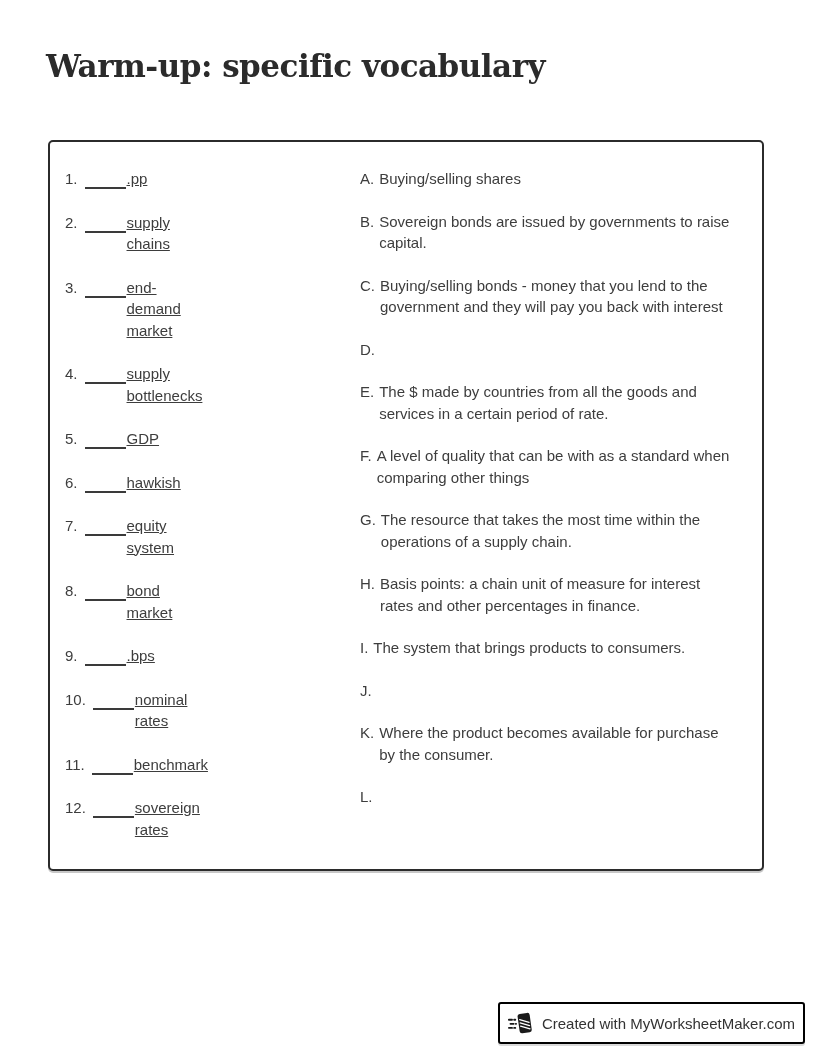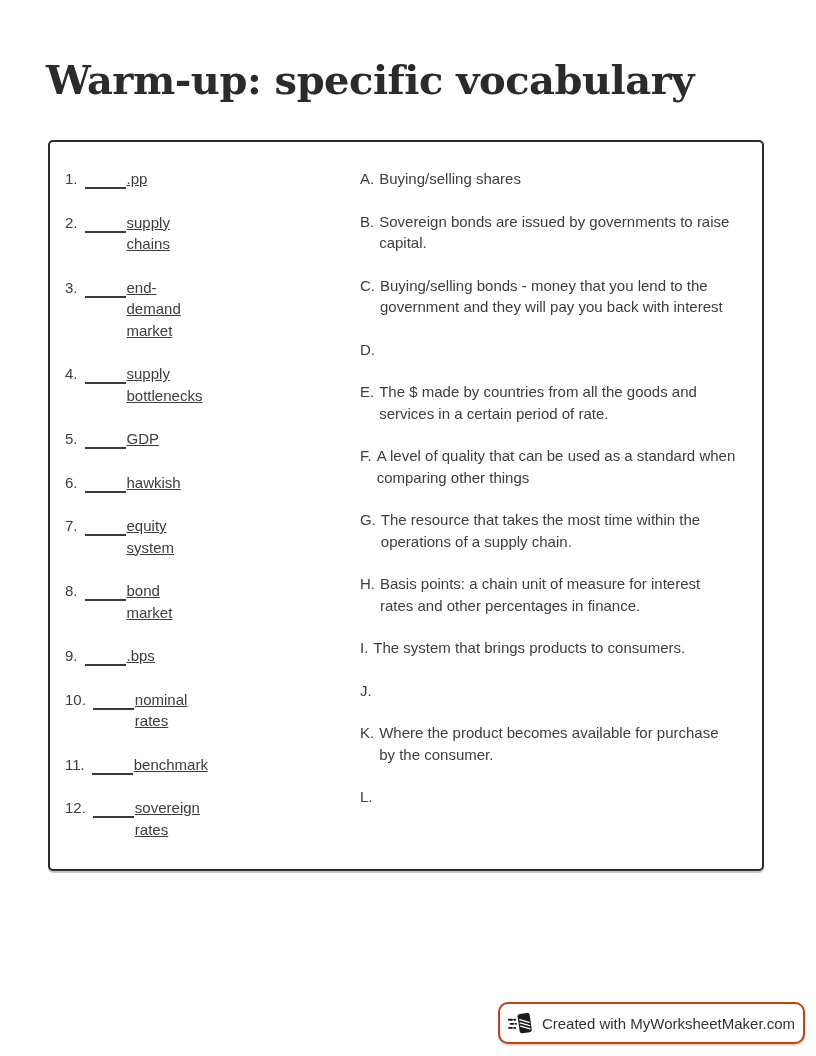--- a/index.html
+++ b/index.html
@@ -7,25 +7,25 @@
     position: relative;
     width: 816px;
     height: 1056px;
     background: #ffffff;
     font-family: "Liberation Sans", sans-serif;
     overflow: hidden;
   }
   .title {
     position: absolute;
     left: 46px;
-    top: 56px;
+    top: 48px;
     margin: 0;
     font-family: "DejaVu Serif", serif;
     font-weight: 700;
-    font-size: 40px;
+    font-size: 31px;
     letter-spacing: -0.5px;
     color: #2b2b2b;
   }
   .box {
     position: absolute;
     left: 48px;
     top: 140px;
     width: 716px;
     height: 731px;
     border: 2px solid #2b2b2b;
@@ -85,22 +85,22 @@
   .def-text {
     white-space: pre-line;
     max-width: 385px;
   }
   .badge {
     position: absolute;
     left: 498px;
     top: 1002px;
     width: 307px;
     height: 42px;
-    border: 2px solid #c2410c;
-    border-radius: 10px;
+    border: 2px solid #000000;
+    border-radius: 3px;
     background: #ffffff;
     box-shadow: 0 2px 0 rgba(0,0,0,0.15);
     box-sizing: border-box;
     display: flex;
     align-items: center;
     justify-content: center;
     gap: 8px;
   }
   .badge-text {
     font-size: 15px;
@@ -206,21 +206,21 @@
       <div class="def-item">
         <span class="def-letter">D.</span>
       </div>
       <div class="def-item">
         <span class="def-letter">E.</span>
         <span class="def-text">The $ made by countries from all the goods and
 services in a certain period of rate.</span>
       </div>
       <div class="def-item">
         <span class="def-letter">F.</span>
-        <span class="def-text">A level of quality that can be used as a standard when
+        <span class="def-text">A level of quality that can be with as a standard when
 comparing other things</span>
       </div>
       <div class="def-item">
         <span class="def-letter">G.</span>
         <span class="def-text">The resource that takes the most time within the
 operations of a supply chain.</span>
       </div>
       <div class="def-item">
         <span class="def-letter">H.</span>
         <span class="def-text">Basis points: a chain unit of measure for interest

